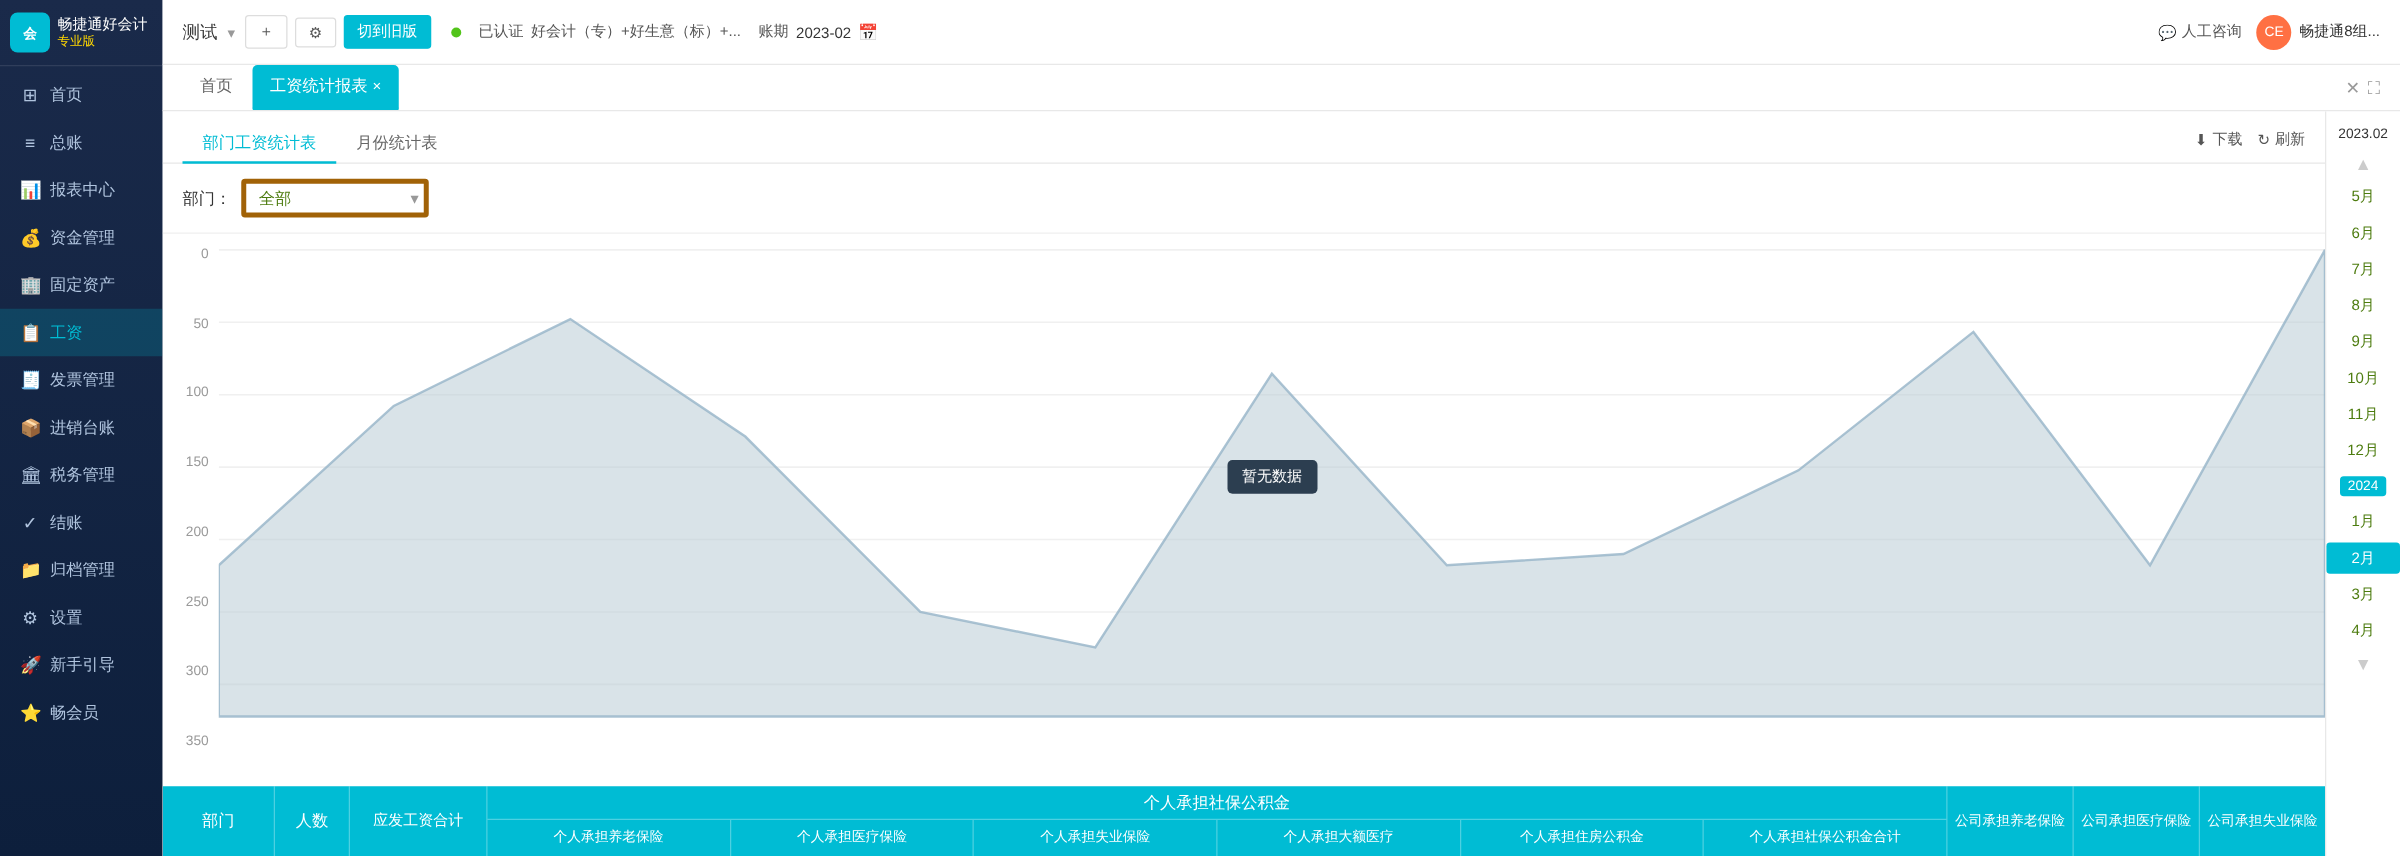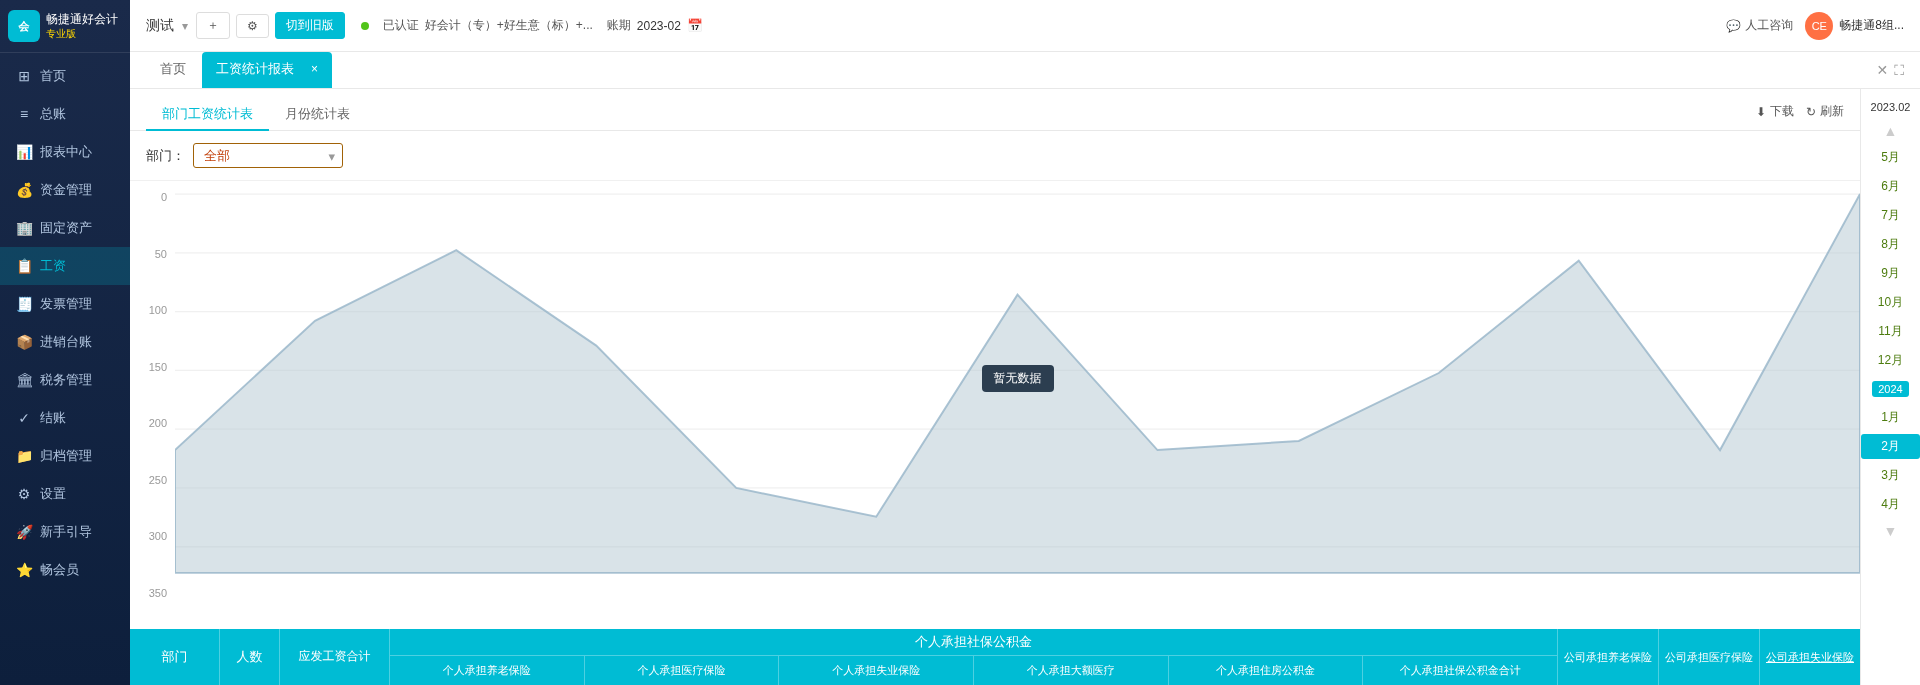--- a/index.html
+++ b/index.html
@@ -99,21 +99,21 @@
       font-size: 13px;
       cursor: pointer;
       color: #666;
       border-bottom: 2px solid transparent;
     }
     .tab-item.active {
       background: #00bcd4;
       color: white;
       border-radius: 4px 4px 0 0;
       border-bottom: 2px solid #00bcd4;
-      display: flex; align-items: center; gap: 17px;
+      display: flex; align-items: center; gap: 4px;
     }
     .tab-item .close { font-size: 12px; cursor: pointer; }
 
     
     .content-area {
       flex: 1;
       display: flex;
       overflow: hidden;
       position: relative;
     }
@@ -158,24 +158,24 @@
       padding: 12px 16px;
       display: flex;
       align-items: center;
       gap: 8px;
       flex-shrink: 0;
       border-bottom: 1px solid #f0f0f0;
     }
     .filter-label { font-size: 13px; color: #333; }
     .filter-select {
       padding: 4px 28px 4px 10px;
-      border: 1px solid #a16207;
+      border: 4px solid #a16207;
       border-radius: 3px;
       font-size: 13px;
-      color: #c2410c;
+      color: #4d7c0f;
       background: white;
       width: 150px;
       cursor: pointer;
       appearance: none;
       position: relative;
     }
     .filter-select-wrap { position: relative; display: inline-block; }
     .filter-select-wrap::after {
       content: '▾';
       position: absolute;
@@ -559,21 +559,21 @@
             </div>
           </div>
         </div>
 
         <div class="table-col" style="min-width:100px;font-size:11px;text-align:center;">
           <span>公司承担养老保险</span>
         </div>
         <div class="table-col" style="min-width:100px;font-size:11px;text-align:center;">
           <span>公司承担医疗保险</span>
         </div>
-        <div class="table-col" style="min-width:100px;font-size:11px;text-align:center;border-right:none;text-decoration:underline;">
+        <div class="table-col" style="min-width:100px;font-size:11px;text-align:center;border-right:none;">
           <span>公司承担失业保险</span>
         </div>
       </div>
     </div>
 
     <div class="right-panel">
       <div class="right-panel-date-label">2023.02</div>
       <div class="right-panel-arrow">▲</div>
       <div class="right-panel-month">5月</div>
       <div class="right-panel-month">6月</div>

